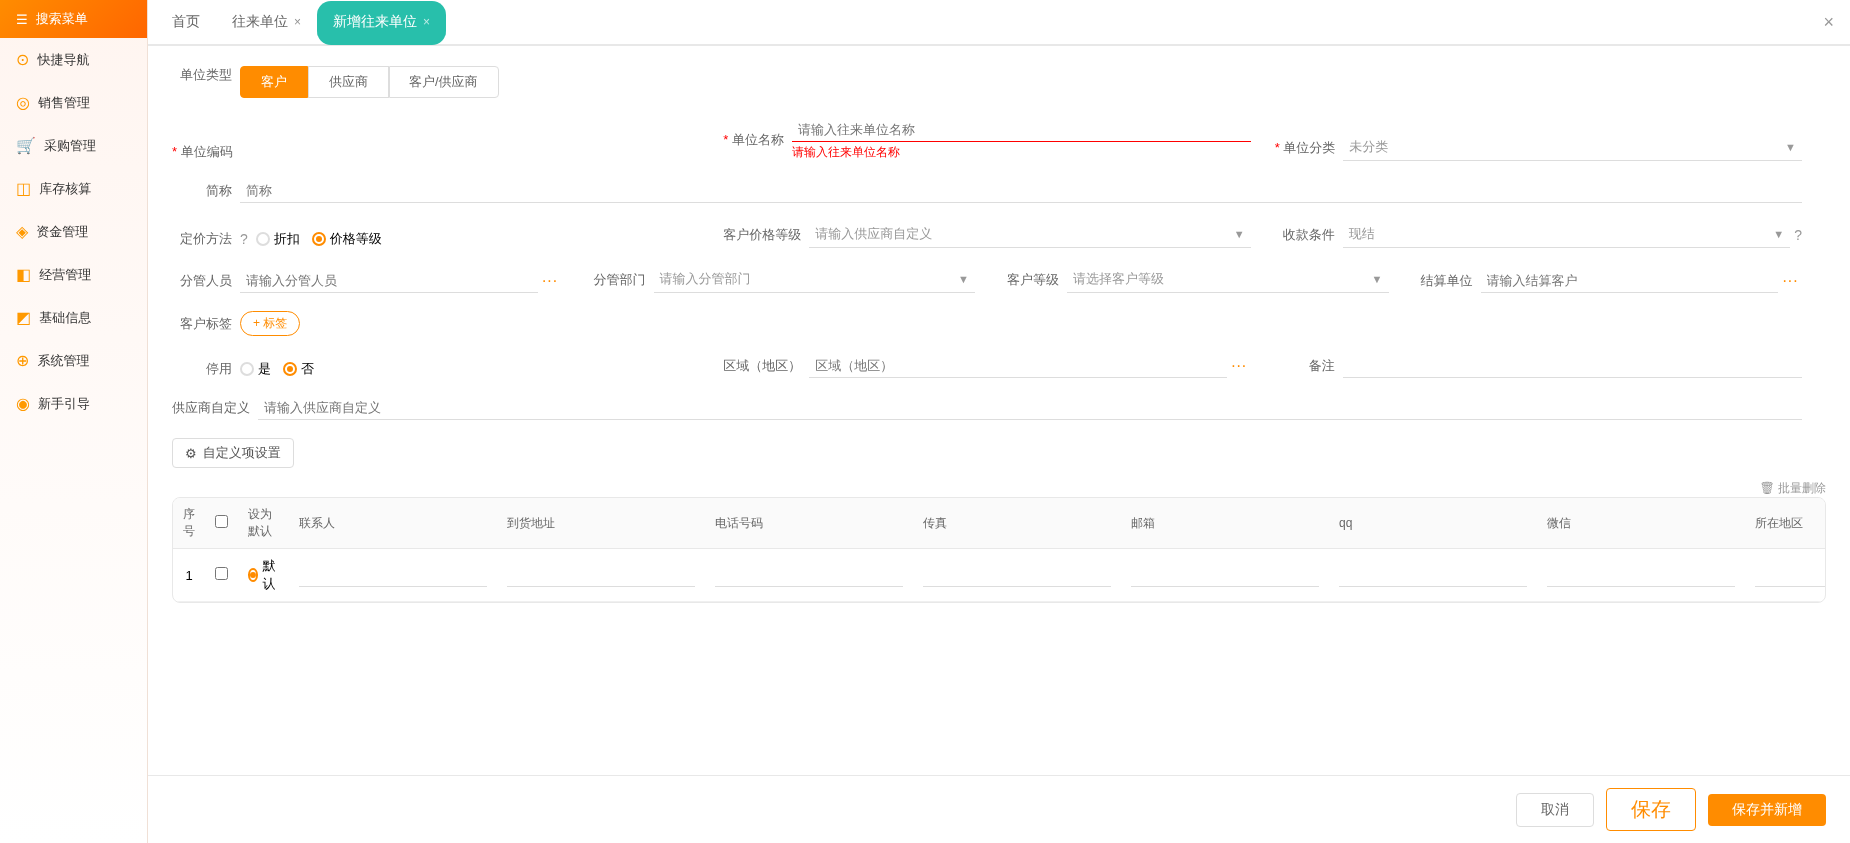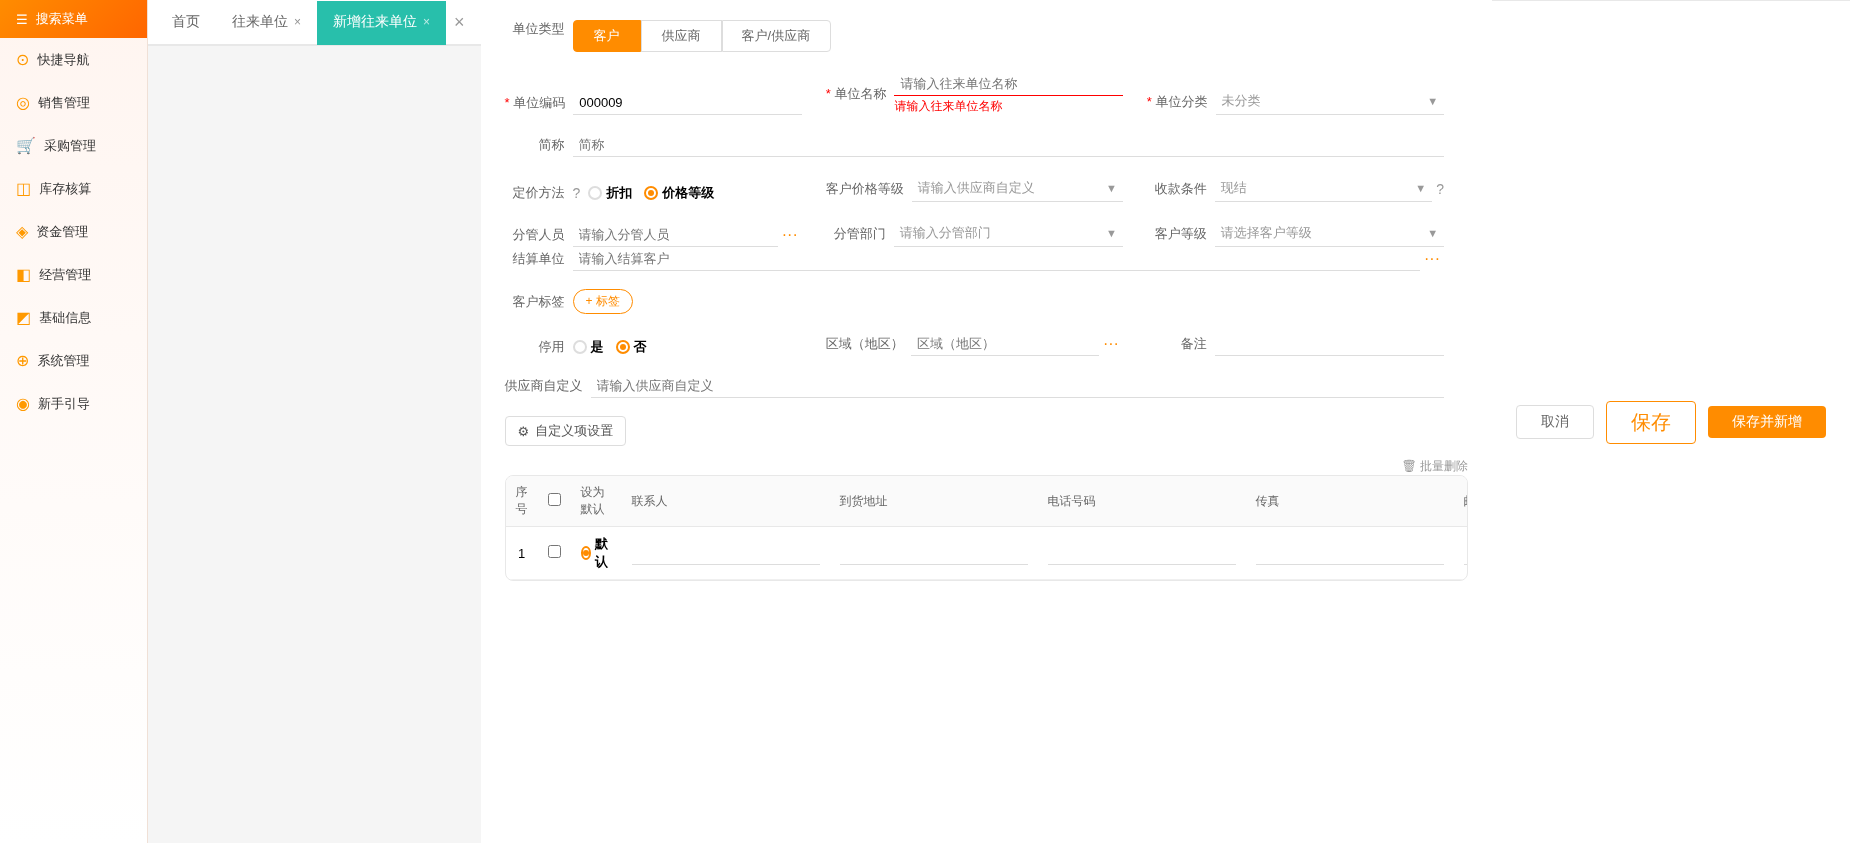--- a/index.html
+++ b/index.html
@@ -32,21 +32,21 @@
       align-items: center;
       gap: 8px;
       font-size: 13px;
       cursor: pointer;
     }
 
     
     .main {
       flex: 1;
       display: flex;
-      flex-direction: row;
+      flex-direction: column;
       overflow: hidden;
     }
 
     
     .tab-bar {
       background: #fff;
       display: flex;
       align-items: center;
       border-bottom: 2px solid #e8e8e8;
       height: 46px;
@@ -62,20 +62,21 @@
       font-size: 14px;
       color: #666;
       gap: 6px;
       border-bottom: 2px solid transparent;
       margin-bottom: -2px;
     }
     .tab.active {
       color: #fff;
       background: #28bfab;
       border-bottom: 2px solid #28bfab;
+      border-radius: 14px;
     }
     .tab .close-btn { font-size: 12px; color: inherit; opacity: 0.7; }
     .tab-bar-close {
       margin-left: auto;
       font-size: 18px;
       color: #999;
       cursor: pointer;
       padding: 0 8px;
     }
 
@@ -170,21 +171,20 @@
     .radio-group {
       display: flex;
       align-items: center;
       gap: 12px;
     }
     .radio-item {
       display: flex;
       align-items: center;
       gap: 4px;
       cursor: pointer;
-      font-weight: bold;
     }
     .radio-circle {
       width: 14px; height: 14px;
       border-radius: 50%;
       border: 2px solid #ddd;
       display: flex; align-items: center; justify-content: center;
     }
     .radio-circle.checked { border-color: #ff8c00; }
     .radio-circle.checked::after { content: ""; width: 6px; height: 6px; border-radius: 50%; background: #ff8c00; }
 
@@ -352,21 +352,20 @@
     <div class="unit-type-row">
       <span class="field-label">单位类型</span>
       <button class="type-btn active">客户</button>
       <button class="type-btn">供应商</button>
       <button class="type-btn">客户/供应商</button>
     </div>
 
     <div class="form-row">
       <div class="form-field">
         <span class="field-label required">单位编码</span>
-        <input class="field-input" type="text" value="000009" style="">
       </div>
       <div class="form-field">
         <span class="field-label required">单位名称</span>
         <div class="field-wrapper">
           <input class="field-input error" type="text" placeholder="请输入往来单位名称" style="">
           <span class="error-msg">请输入往来单位名称</span>
         </div>
       </div>
       <div class="form-field">
         <span class="field-label required">单位分类</span>

